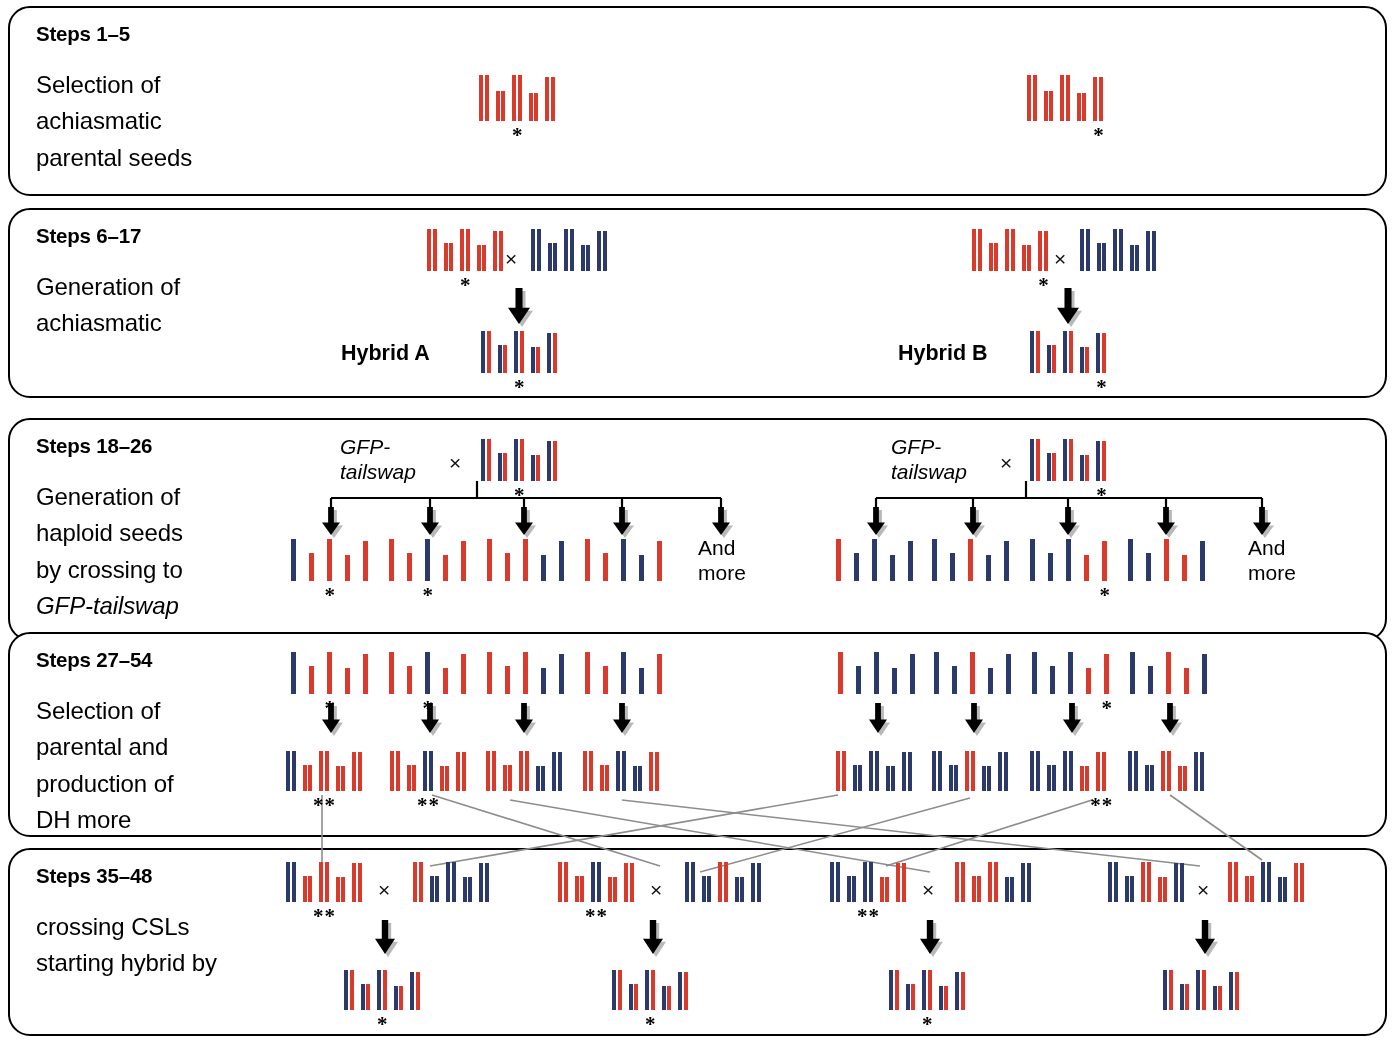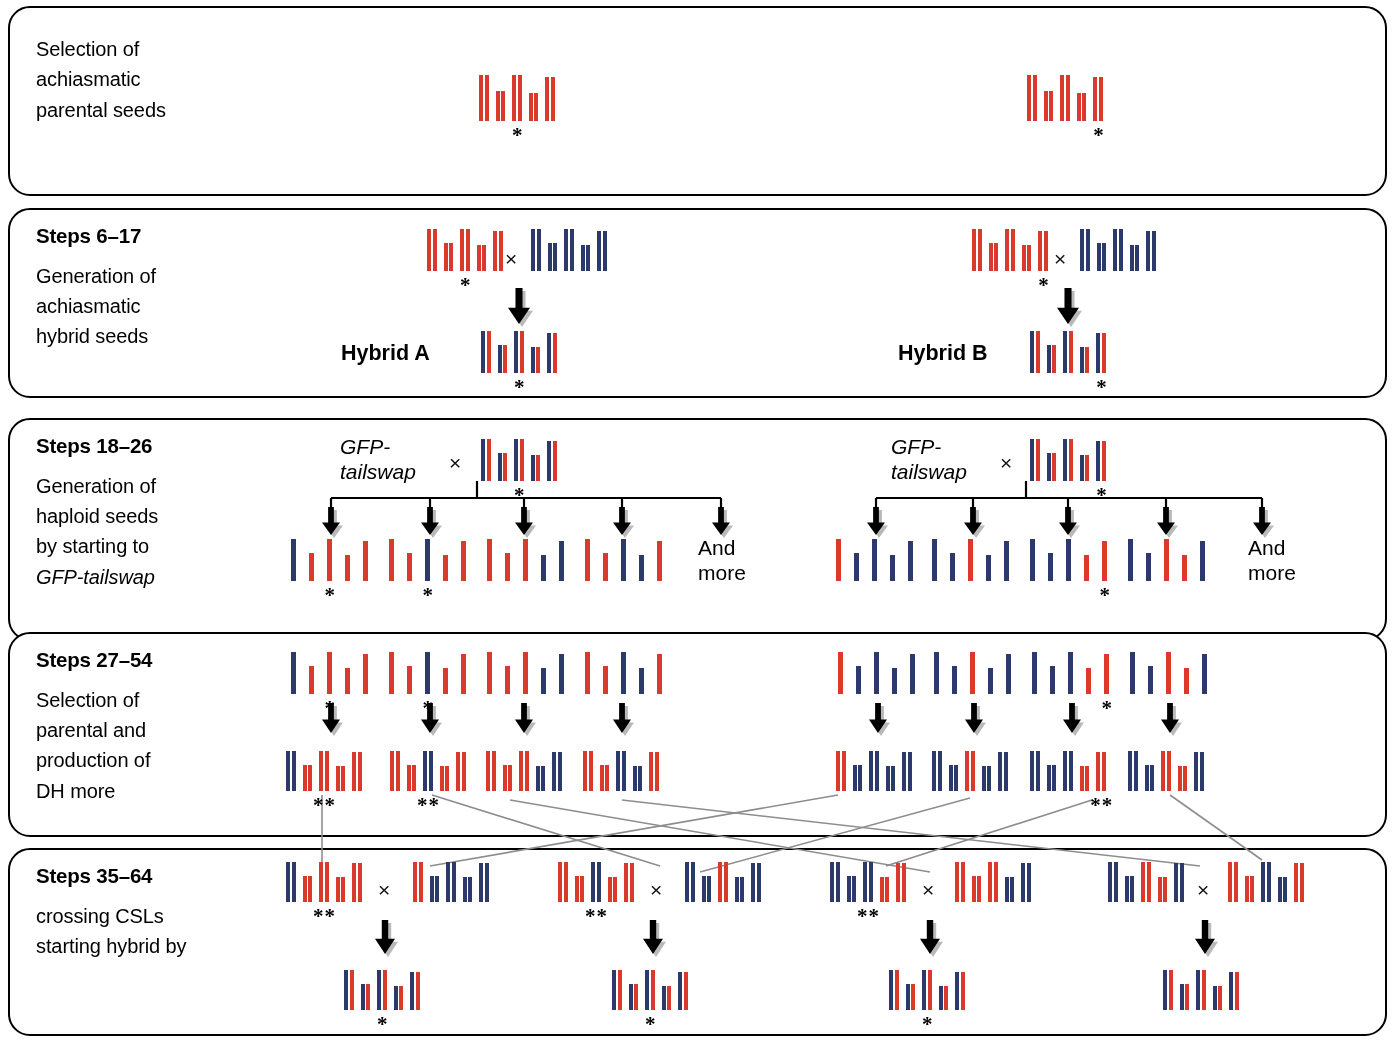--- a/index.html
+++ b/index.html
@@ -28,22 +28,22 @@
     width:240px;
   }
   .panel-title{
     font-size:20.5px;
     font-weight:bold;
     letter-spacing:-0.2px;
     line-height:1.2;
     white-space:nowrap;
   }
   .panel-desc{
-    margin-top:12px;
-    font-size:20px;
+    margin-top:20px;
+    font-size:24px;
     line-height:1.52;
     letter-spacing:-0.1px;
   }
   .panel-desc .ital{font-style:italic;}
 
   
   .chrgrp{position:absolute;}
 
   .ast{
     position:absolute;
@@ -87,66 +87,66 @@
   }
   #connectors{position:absolute;left:0;top:0;width:1395px;height:1042px;pointer-events:none;}
 </style>
 </head>
 <body>
 
 <div id="page">
 
   <div class="panel" id="panel1" style="top:6px;height:190px;">
     <div class="panel-label">
+      <div class="panel-title">Steps 1–5</div>
       <div class="panel-desc">
         <div>Selection of</div>
         <div>achiasmatic</div>
         <div>parental seeds</div>
       </div>
     </div>
   </div>
 
   <div class="panel" id="panel2" style="top:208px;height:190px;">
     <div class="panel-label">
       <div class="panel-title">Steps 6–17</div>
       <div class="panel-desc">
         <div>Generation of</div>
         <div>achiasmatic</div>
-        <div>hybrid seeds</div>
       </div>
     </div>
   </div>
 
   <div class="panel" id="panel3" style="top:418px;height:223px;">
     <div class="panel-label">
       <div class="panel-title">Steps 18–26</div>
       <div class="panel-desc">
         <div>Generation of</div>
         <div>haploid seeds</div>
-        <div>by starting to</div>
+        <div>by crossing to</div>
         <div class="ital">GFP-tailswap</div>
       </div>
     </div>
   </div>
 
   <div class="panel" id="panel4" style="top:632px;height:205px;">
     <div class="panel-label">
       <div class="panel-title">Steps 27–54</div>
       <div class="panel-desc">
         <div>Selection of</div>
         <div>parental and</div>
         <div>production of</div>
         <div>DH more</div>
       </div>
     </div>
   </div>
 
   <div class="panel" id="panel5" style="top:848px;height:188px;">
     <div class="panel-label">
-      <div class="panel-title">Steps 35–64</div>
+      <div class="panel-title">Steps 35–48</div>
       <div class="panel-desc">
         <div>crossing CSLs</div>
         <div>starting hybrid by</div>
       </div>
     </div>
   </div>
 
   <svg id="connectors" viewBox="0 0 1395 1042">
     <g stroke="#8d8d8d" stroke-width="1.6" fill="none">
       <line x1="322" y1="795" x2="322" y2="872"></line>

